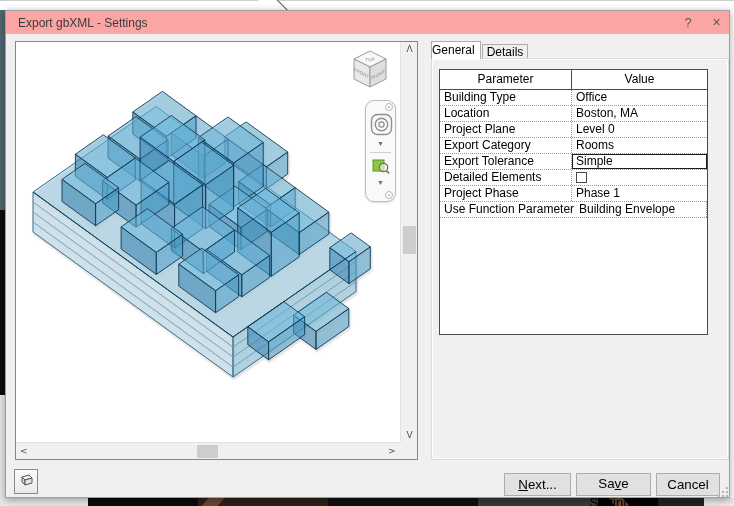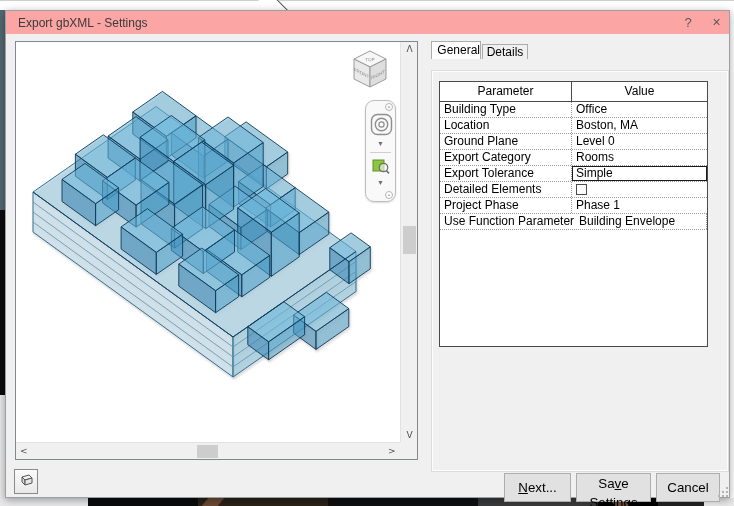--- a/index.html
+++ b/index.html
@@ -49,41 +49,41 @@
   
   #navbar { left:349px; top:58px; width:31px; height:102px; background:rgba(248,248,248,.92);
     border:1px solid #bdbdbd; border-radius:9px; box-shadow:0 1px 2px rgba(0,0,0,.15); }
   .nav-dot { position:absolute; width:8px; height:8px; border:1px solid #b5b5b5; border-radius:50%;
     color:#9a9a9a; font-size:6px; line-height:6px; text-align:center; background:#fff; }
   .nav-caret { position:absolute; width:100%; text-align:center; color:#707070; font-size:7px; cursor:pointer; }
   #nav-divider { position:absolute; left:4px; right:4px; top:51px; border-top:1px solid #cfcfcf; }
 
   
   #tab-general { left:425px; top:30px; width:50px; height:18px; background:#fff;
-    border:1px solid #acacac; border-bottom:none; text-align:right; line-height:17px; z-index:3; cursor:default; }
+    border:1px solid #acacac; border-bottom:none; text-align:left; line-height:17px; z-index:3; cursor:default; }
   #tab-details { left:476px; top:33px; width:46px; height:15px; background:#f0f0f0;
     border:1px solid #acacac; border-bottom:none; text-align:center; line-height:14px; z-index:1; cursor:pointer; }
   #tab-page { left:425px; top:47px; width:298px; height:402px; background:#f0f0f0; border:1px solid #dcdcdc;
-    box-shadow:inset 0 0 0 1px #fdfdfd; z-index:2;margin-top:12px; }
+    box-shadow:inset 0 0 0 1px #fdfdfd; z-index:2; }
 
   
   #param-table { left:7px; top:10px; width:269px; height:266px; background:#fff; border:1px solid #4a4a4a; }
   .th-row { display:flex; height:20px; border-bottom:1px solid #4a4a4a; }
   .th { line-height:19px; text-align:center; }
   .th.param { width:132px; border-right:1px solid #4a4a4a; }
   .th.value { flex:1; }
   .t-row { display:flex; height:16px; border-bottom:1px dotted #9a9a9a;justify-content:flex-end; }
   .td { line-height:15px; padding:0 4px; white-space:nowrap; overflow:hidden; }
   .td.param { width:132px; border-right:1px dotted #9a9a9a; }
   .td.value { flex:1; cursor:text; }
   .td.value.selected { outline:1px solid #1a1a1a; outline-offset:-1px; }
   .cb { display:inline-block; width:11px; height:11px; border:1px solid #4a4a4a; background:#fff; margin-top:2px; cursor:pointer; }
 
   
-  .btn { height:29px; background:#e1e1e1; border:1px solid #adadad; text-align:center; line-height:19px; cursor:pointer; }
+  .btn { height:23px; background:#e1e1e1; border:1px solid #adadad; text-align:center; line-height:19px; cursor:pointer; }
   .btn .u { text-decoration:underline; }
   #btn-next { left:498px; top:462px; width:67px; }
   #btn-save { left:570px; top:462px; width:75px; }
   #btn-cancel { left:650px; top:462px; width:64px; }
   #view3d-btn { left:8px; top:458px; width:24px; height:25px; background:linear-gradient(#fbfbfb,#e9e9e9);
     border:1px solid #8a8a8a; cursor:pointer; }
   #resize-grip { left:712px; top:476px; width:10px; height:10px; cursor:nwse-resize; }
   #resize-grip i { position:absolute; width:2px; height:2px; background:#b4b4b4; }
 </style>
 </head>
@@ -246,21 +246,21 @@
       </div>
       <div class="t-row">
         <span class="td param">Building Type</span>
         <span class="td value">Office</span>
       </div>
       <div class="t-row">
         <span class="td param">Location</span>
         <span class="td value">Boston, MA</span>
       </div>
       <div class="t-row">
-        <span class="td param">Ground Plane</span>
+        <span class="td param">Project Plane</span>
         <span class="td value">Level 0</span>
       </div>
       <div class="t-row">
         <span class="td param">Export Category</span>
         <span class="td value">Rooms</span>
       </div>
       <div class="t-row">
         <span class="td param">Export Tolerance</span>
         <span class="td value selected">Simple</span>
       </div>

